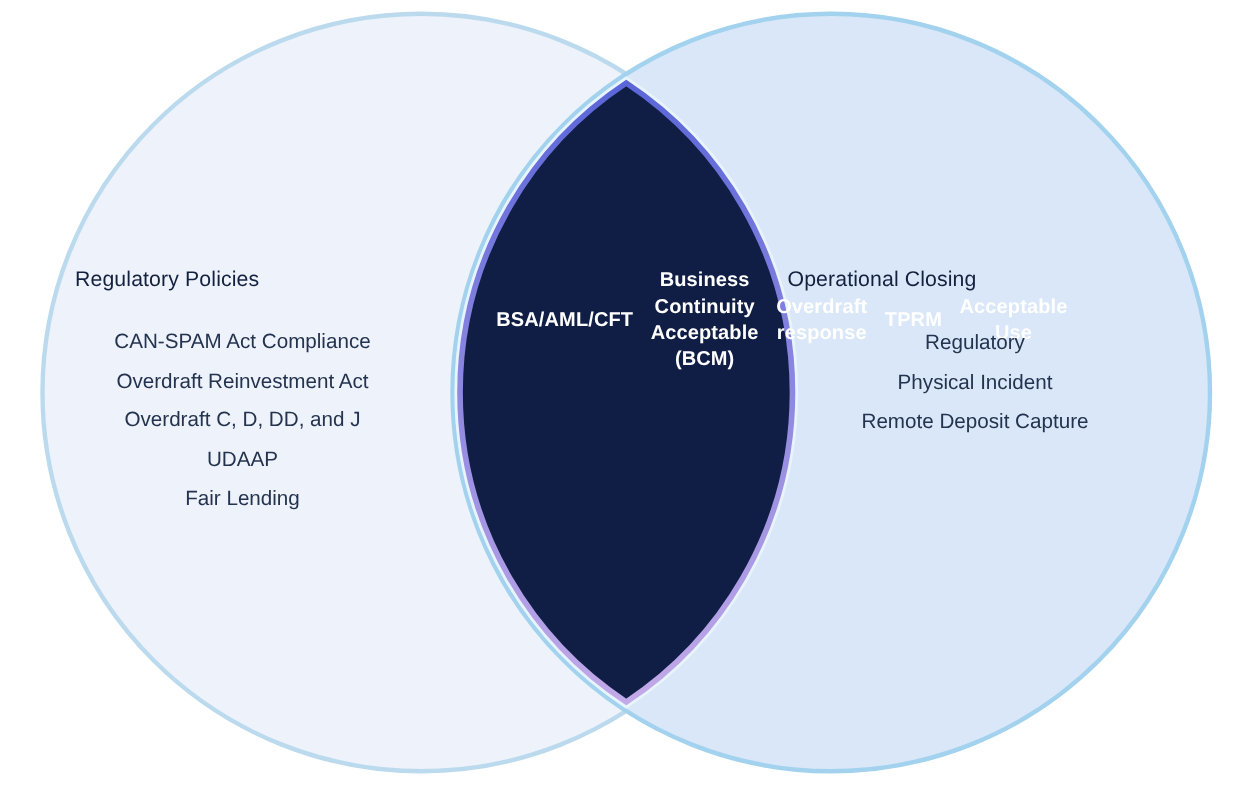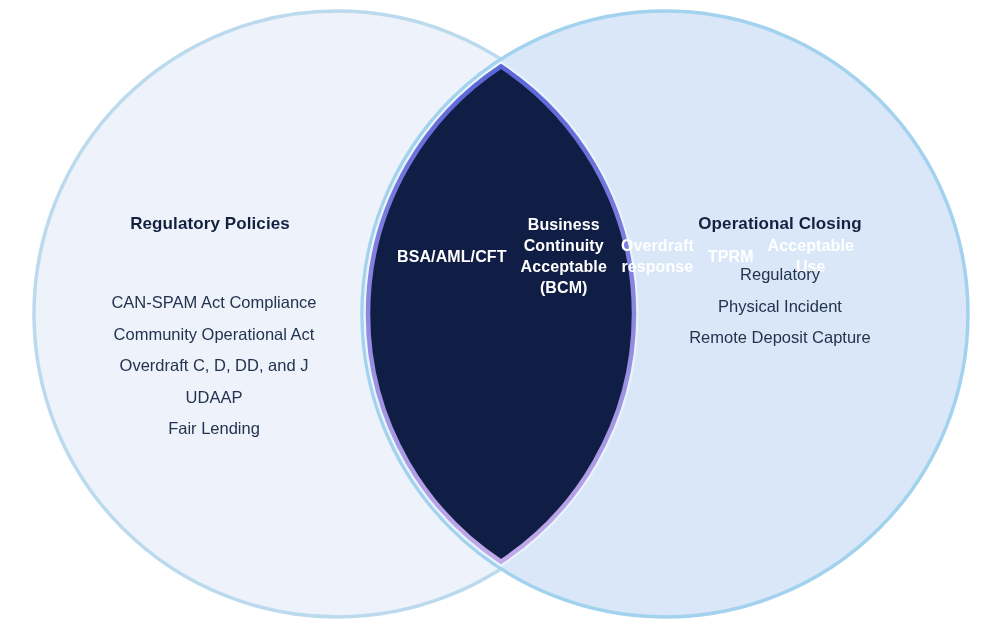--- a/index.html
+++ b/index.html
@@ -8,35 +8,35 @@
     background: var(--background, #ffffff);
     font-family: "Liberation Sans", "DejaVu Sans", sans-serif;
     position: relative;
     overflow: hidden;
   }
   .stage { position: absolute; left: 0; top: 0; width: 1002px; height: 634px; }
   .stage svg { position: absolute; left: 0; top: 0; }
 
   .heading {
     position: absolute; width: 300px;
-    text-align: center;
-    font-weight: 700; font-size: 17px; line-height: 22px;
+    text-align: left;
+    font-weight: 400; font-size: 17px; line-height: 22px;
     color: var(--heading-text, #14213e);
     letter-spacing: 0.1px;
   }
   #left-heading  { left: 60px;  top: 213px; }
   #right-heading { left: 630px; top: 213px; }
 
   .items {
     position: absolute; width: 300px;
     text-align: center;
     font-size: 16.5px;
     color: var(--item-text, #24334e);
   }
-  #left-items  { left: 64px;  top: 258px; margin-top: 29px; }
+  #left-items  { left: 44px;  top: 258px; }
   #right-items { left: 630px; top: 259px; }
   .items .item { line-height: 31.5px; white-space: nowrap; }
 
   .overlap-items {
     position: absolute; left: 397px; top: 214px; width: 200px;
     display: flex; flex-direction: row; gap: 14px; align-items: center;
     text-align: center;
     font-weight: 700; font-size: 16px; line-height: 21px;
     color: var(--overlap-text, #ffffff);
     letter-spacing: 0.1px;
@@ -61,21 +61,21 @@
 
     <path d="M 501 66.4 A 297 297 0 0 1 501 561.6 A 297 297 0 0 1 501 66.4 Z" fill="none" stroke-width="9" opacity="0.95" stroke="#e9f4fc"></path>
 
     <path d="M 501 66.4 A 297 297 0 0 1 501 561.6 A 297 297 0 0 1 501 66.4 Z" stroke="url(#lensBorder)" stroke-width="4.5" fill="#101e45"></path>
   </svg>
 
   <div id="left-heading" class="heading">Regulatory Policies</div>
 
   <div id="left-items" class="items">
       <div class="item">CAN-SPAM Act Compliance</div>
-      <div class="item">Community Operational Act</div>
+      <div class="item">Overdraft Reinvestment Act</div>
       <div class="item">Overdraft C, D, DD, and J</div>
       <div class="item">UDAAP</div>
       <div class="item">Fair Lending</div>
     </div>
 
   <div class="overlap-items">
       <div class="overlap-item">BSA/AML/CFT</div>
       <div class="overlap-item">Business Continuity Acceptable (BCM)</div>
       <div class="overlap-item">Overdraft response</div>
       <div class="overlap-item">TPRM</div>

